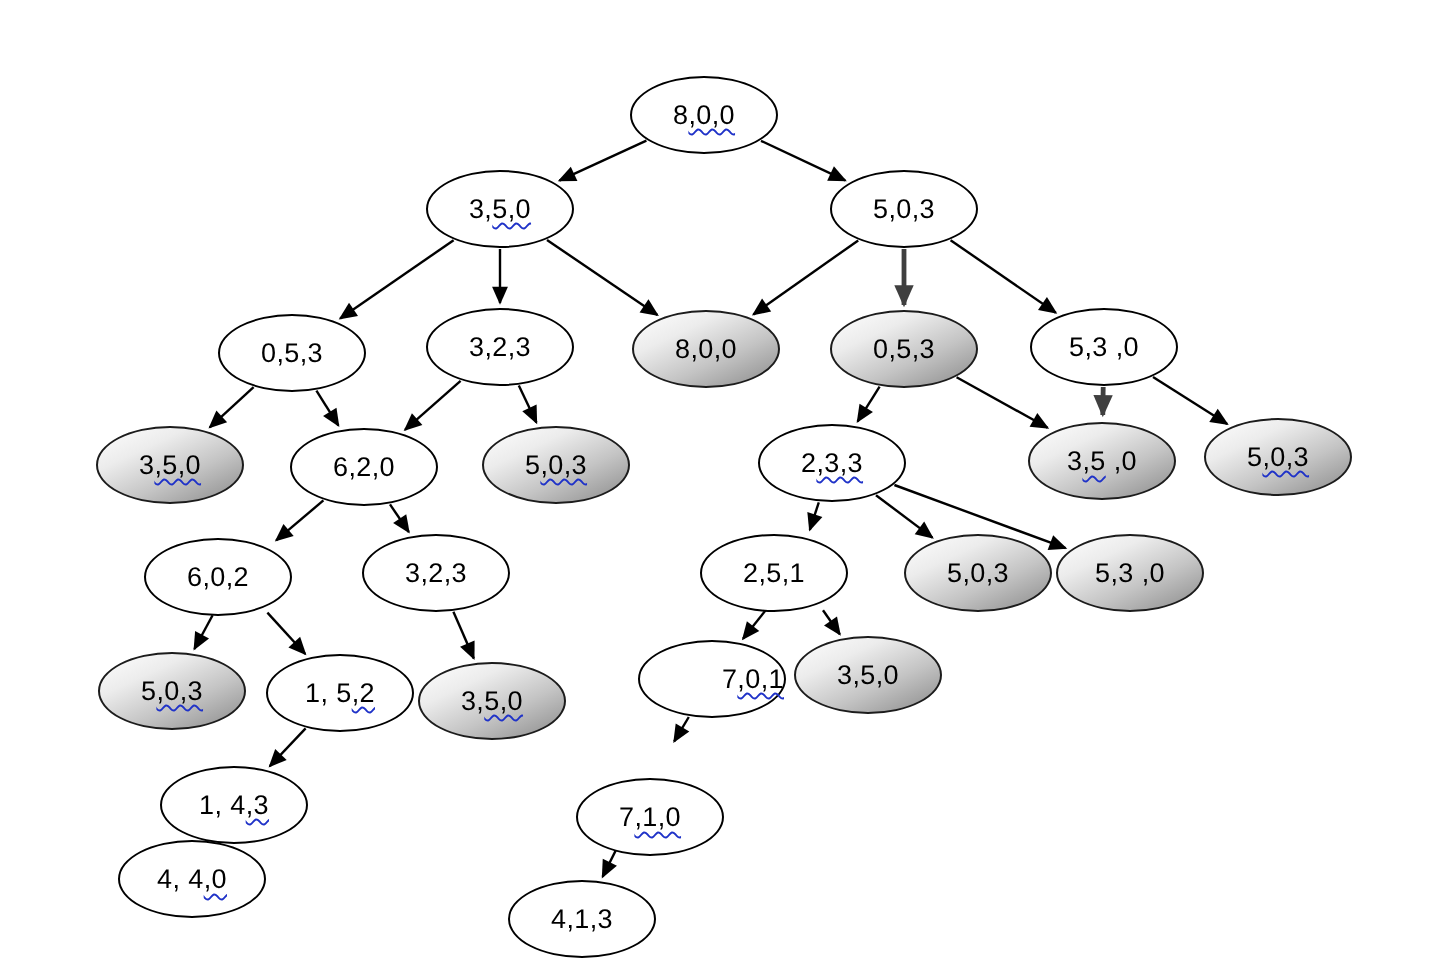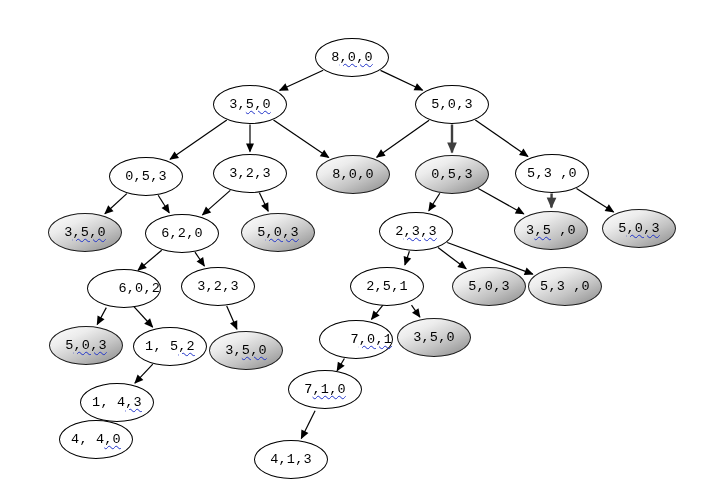--- a/index.html
+++ b/index.html
@@ -3,21 +3,21 @@
 <meta charset="utf-8">
 <title>State Space Tree</title>
 <style>
   html, body { margin: 0; padding: 0; background: #ffffff; }
   .canvas {
     position: relative;
     width: 718px;
     height: 488px;
     background: #ffffff;
     overflow: hidden;
-    font-family: Liberation Mono, monospace;
+    font-family: Liberation Sans, sans-serif;
   }
   .edges {
     position: absolute;
     left: 0; top: 0;
     width: 718px; height: 488px;
   }
   .node {
     position: absolute;
     border-radius: 50%;
     box-sizing: border-box;
@@ -127,21 +127,21 @@
       </div>
       <div class="node white" style="left: 379px; top: 211.5px; width: 74px; height: 39px;">
         <span><span>2</span><span class="wavy">,3,3</span></span>
       </div>
       <div class="node gray" style="left: 514px; top: 211px; width: 74px; height: 39px;">
         <span><span>3</span><span class="wavy">,5</span><span> ,0</span></span>
       </div>
       <div class="node gray" style="left: 602px; top: 208.5px; width: 74px; height: 39px;">
         <span><span>5</span><span class="wavy">,0,3</span></span>
       </div>
-      <div class="node white" style="left: 87px; top: 268.5px; width: 74px; height: 39px; justify-content: flex-end;">
+      <div class="node white" style="left: 72px; top: 268.5px; width: 74px; height: 39px;">
         <span><span>6,0,2</span></span>
       </div>
       <div class="node white" style="left: 181px; top: 266.5px; width: 74px; height: 39px;">
         <span><span>3,2,3</span></span>
       </div>
       <div class="node white" style="left: 350px; top: 266.5px; width: 74px; height: 39px;">
         <span><span>2,5,1</span></span>
       </div>
       <div class="node gray" style="left: 452px; top: 266.5px; width: 74px; height: 39px;">
         <span><span>5,0,3</span></span>
@@ -160,21 +160,21 @@
       </div>
       <div class="node white" style="left: 319px; top: 319.5px; width: 74px; height: 39px; justify-content: flex-end;">
         <span><span>7</span><span class="wavy">,0,1</span></span>
       </div>
       <div class="node gray" style="left: 397px; top: 317.5px; width: 74px; height: 39px;">
         <span><span>3,5,0</span></span>
       </div>
       <div class="node white" style="left: 80px; top: 382.5px; width: 74px; height: 39px;">
         <span><span>1, 4</span><span class="wavy">,3</span></span>
       </div>
-      <div class="node white" style="left: 288px; top: 370px; width: 74px; height: 39px;">
+      <div class="node white" style="left: 288px; top: 389px; width: 74px; height: 39px;">
         <span><span>7</span><span class="wavy">,1,0</span></span>
       </div>
       <div class="node white" style="left: 59px; top: 420px; width: 74px; height: 39px; text-align: right;">
         <span><span>4, 4</span><span class="wavy">,0</span></span>
       </div>
       <div class="node white" style="left: 254px; top: 439.5px; width: 74px; height: 39px;">
         <span><span>4,1,3</span></span>
       </div>
     </div>
 </div>

